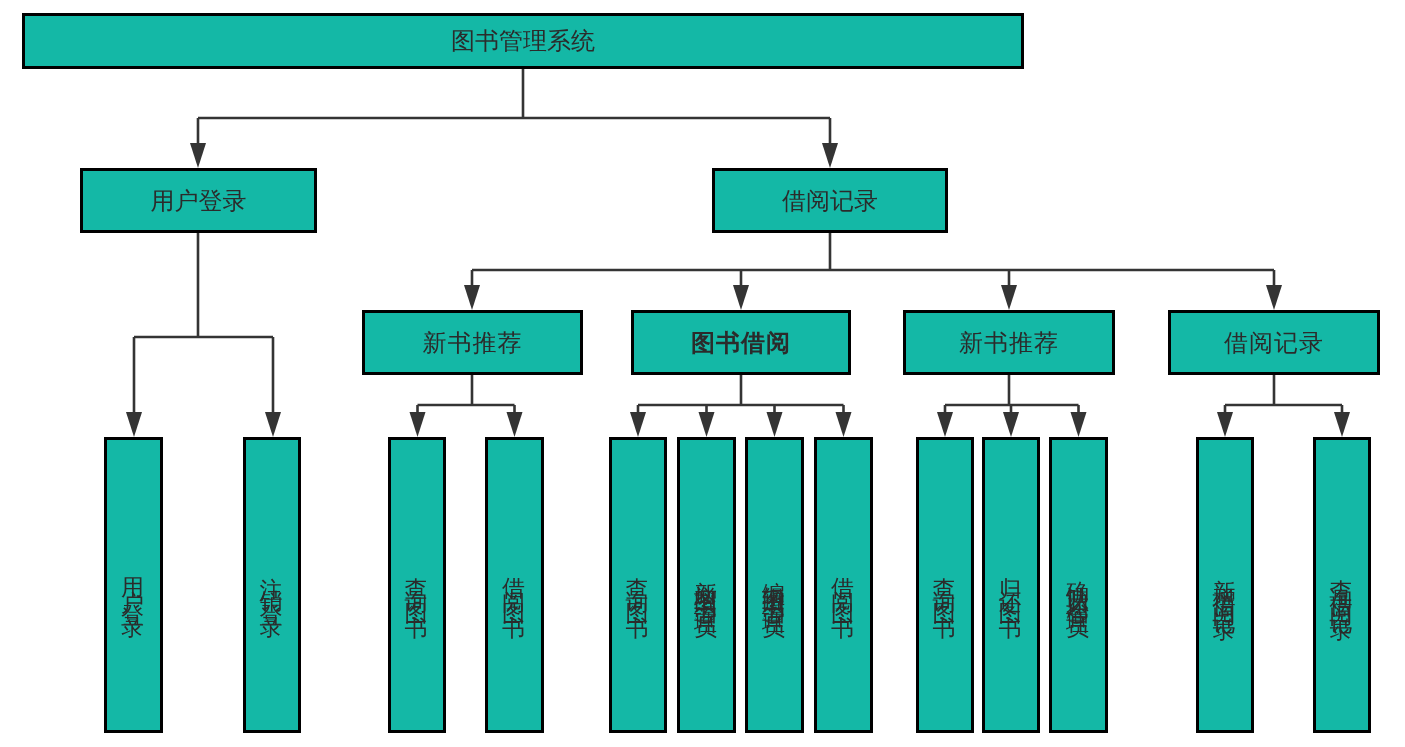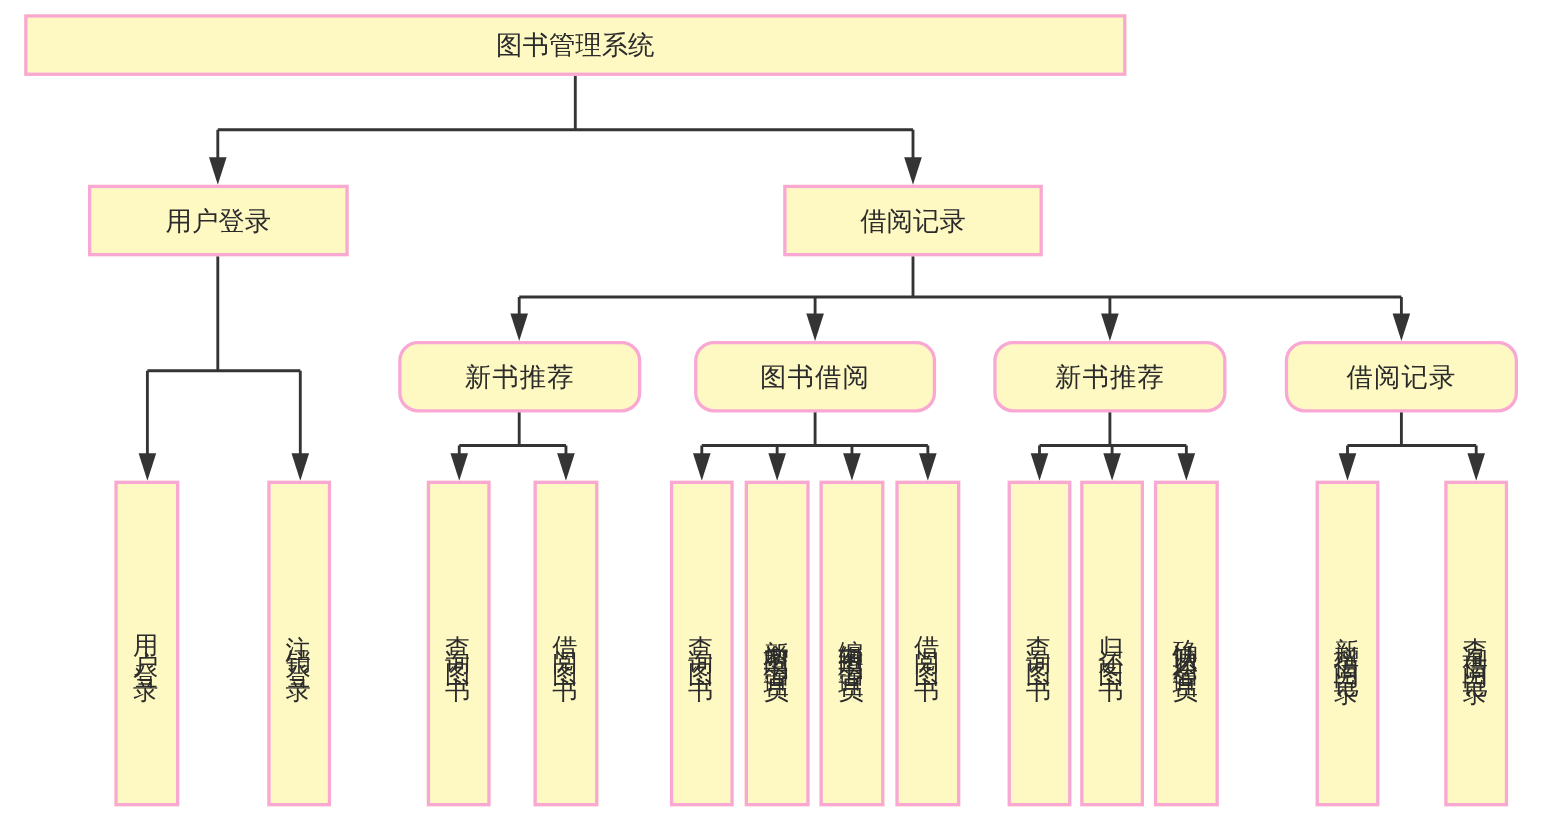--- a/index.html
+++ b/index.html
@@ -7,27 +7,27 @@
     position:relative;
     width:1405px;height:747px;
     background:#ffffff;
     font-family:"Liberation Sans","DejaVu Sans",sans-serif;
     overflow:hidden;
   }
   .connectors{position:absolute;left:0;top:0;z-index:1;}
   .box{
     position:absolute;
     box-sizing:border-box;
-    border:3px solid #f9a8d4;
-    background:#fef9c3;
+    border:3px solid #000000;
+    background:#14b8a6;
     display:flex;align-items:center;justify-content:center;
     color:#2b2b2b;
     z-index:2;
   }
-  .hbox{font-size:24px;letter-spacing:1px;top:310px;height:65px;border-radius:18px;}
+  .hbox{font-size:24px;letter-spacing:1px;top:310px;height:65px;}
   .root{left:22px;top:13px;width:1002px;height:56px;font-size:24px;}
   .lvl2{top:168px;height:65px;font-size:24px;}
   .vleaf{top:437px;height:296px;width:58px;}
   .vtext{
     writing-mode:vertical-rl;
     text-orientation:mixed;
     font-size:23px;
     letter-spacing:5px;
     white-space:nowrap;
     color:#2b2b2b;
@@ -80,21 +80,21 @@
       <polygon points="1334,412 1350,412 1342,437"></polygon>
     </g>
   </svg>
 
   <div class="box root">图书管理系统</div>
 
   <div class="box lvl2" style="left:80px;width:237px;">用户登录</div>
   <div class="box lvl2" style="left:712px;width:236px;">借阅记录</div>
 
   <div class="box hbox" style="left:362px;width:221px;">新书推荐</div>
-  <div class="box hbox" style="left:631px;width:220px;">图书借阅</div>
+  <div class="box hbox" style="left:631px;width:220px;font-weight:bold;">图书借阅</div>
   <div class="box hbox" style="left:903px;width:212px;">新书推荐</div>
   <div class="box hbox" style="left:1168px;width:212px;">借阅记录</div>
 
   <div class="box vleaf" style="left:104px;width:59px;">
     <span class="vtext sp-wide">用户登录</span>
   </div>
   <div class="box vleaf" style="left:243px;">
     <span class="vtext sp-wide">注销登录</span>
   </div>
 

